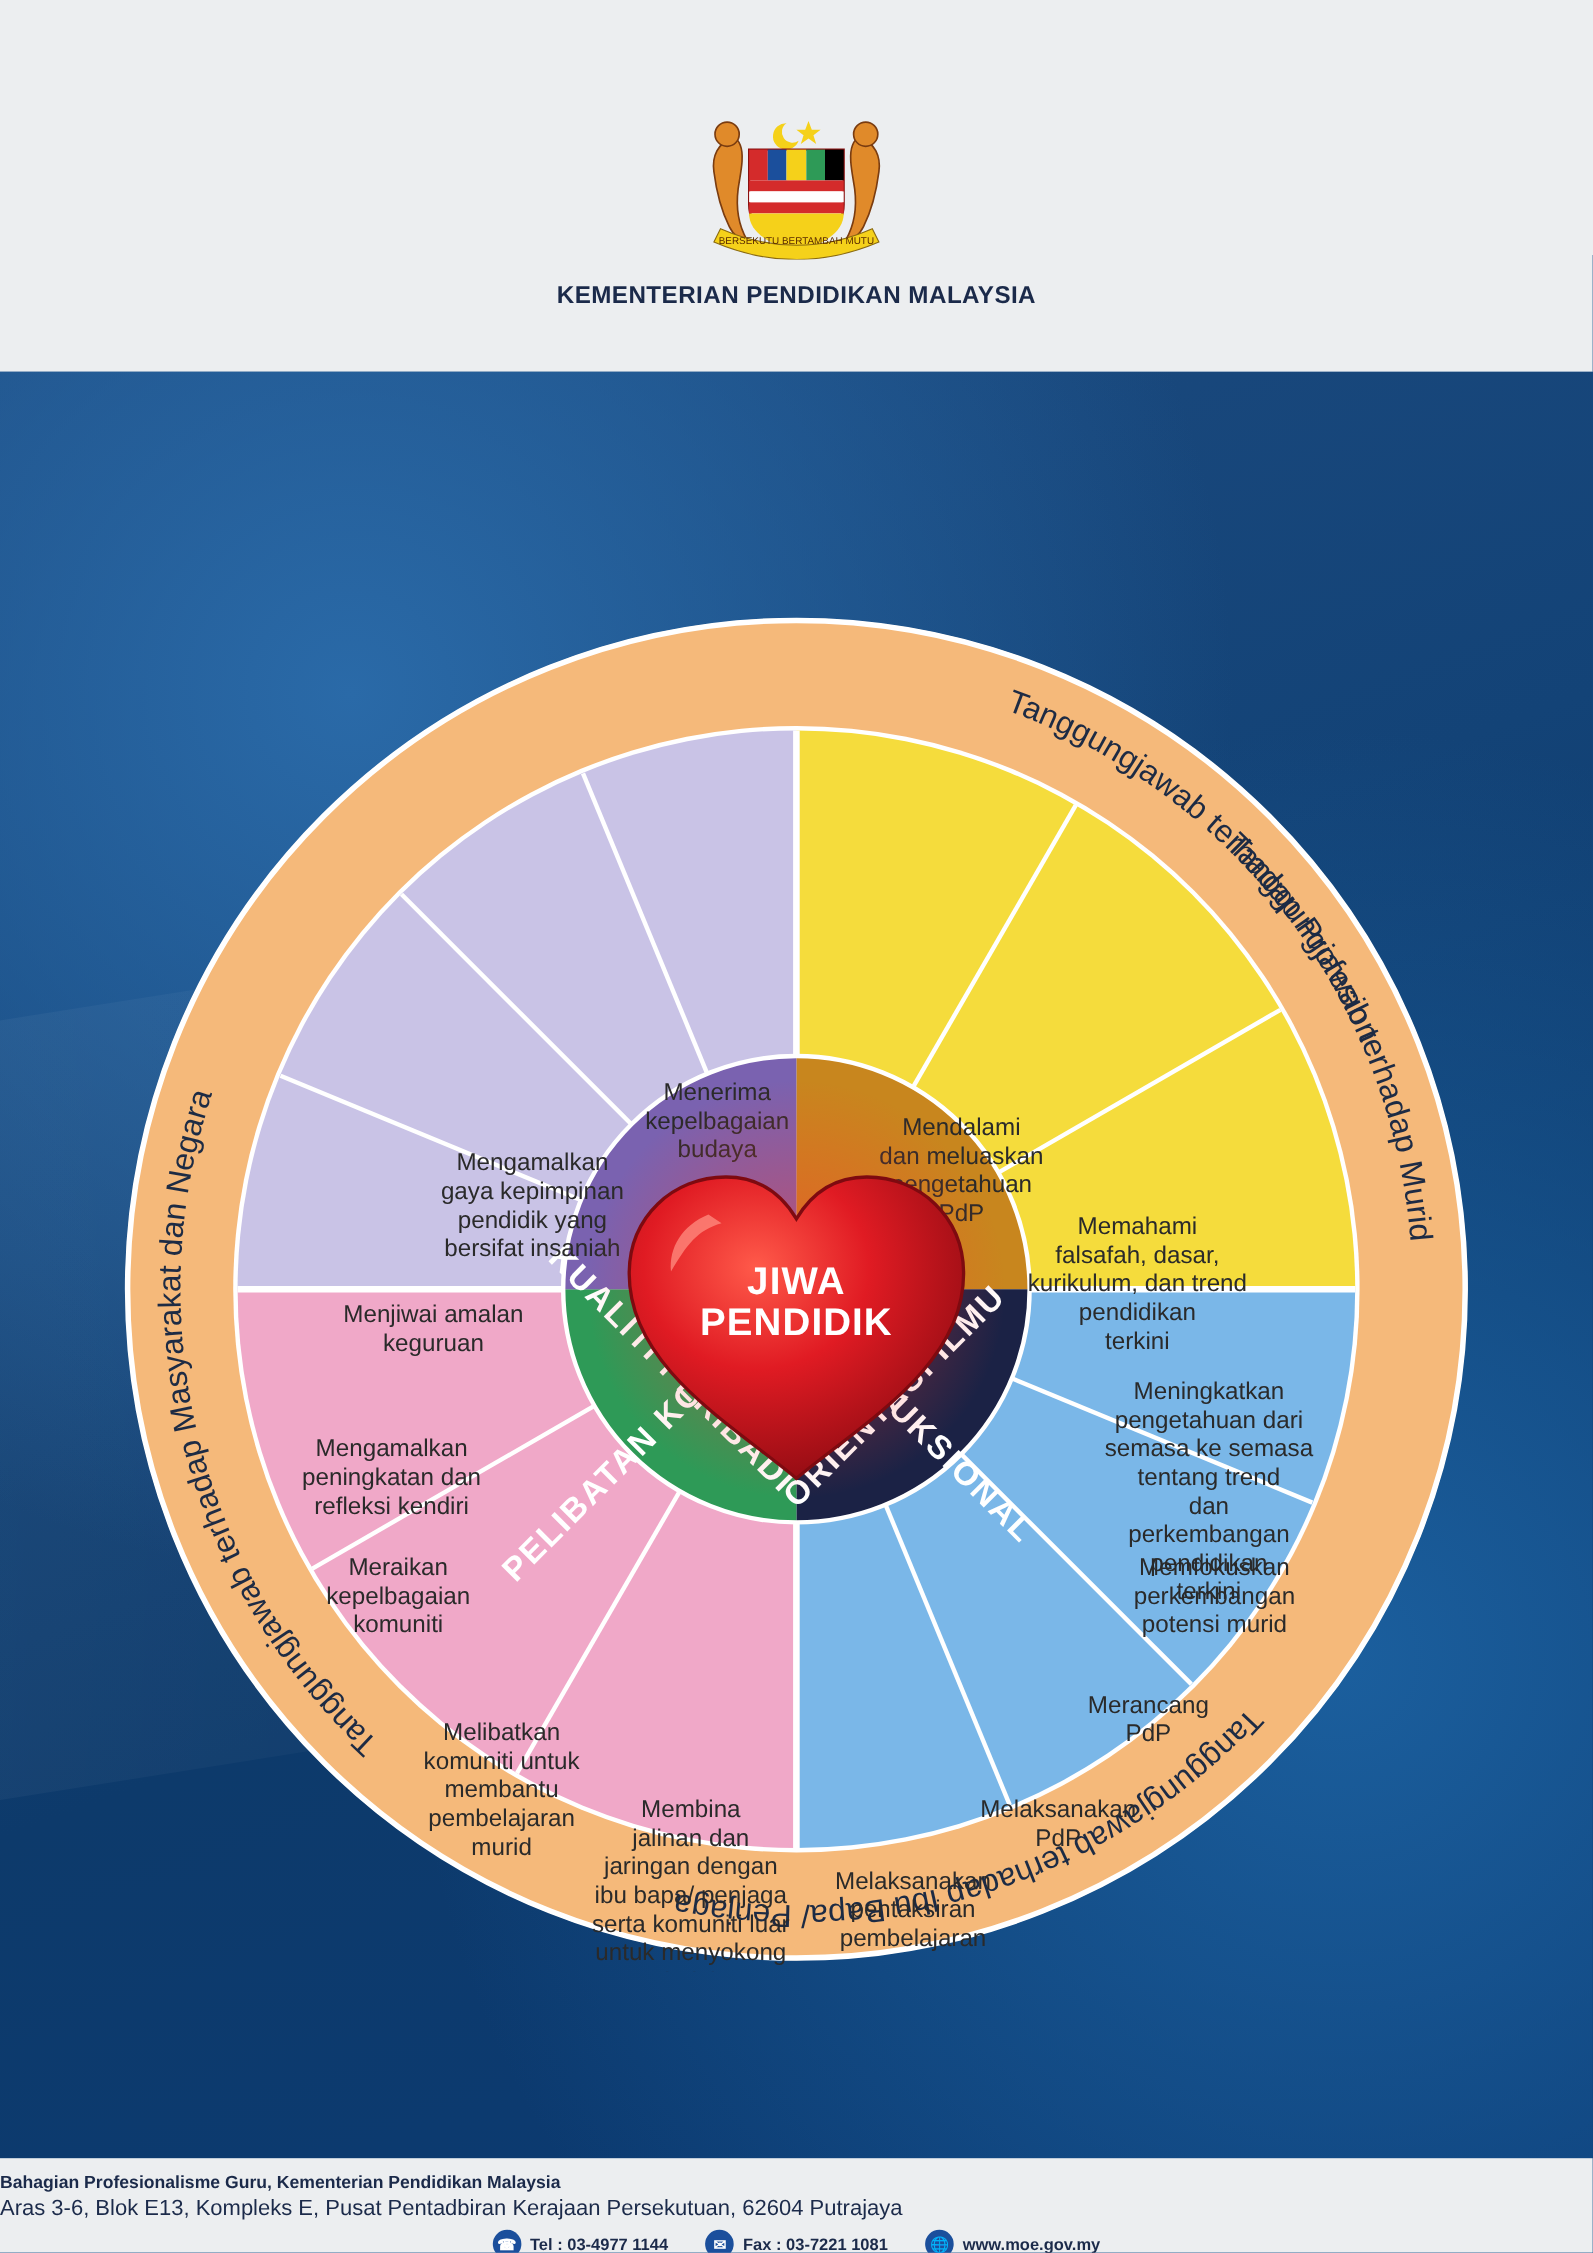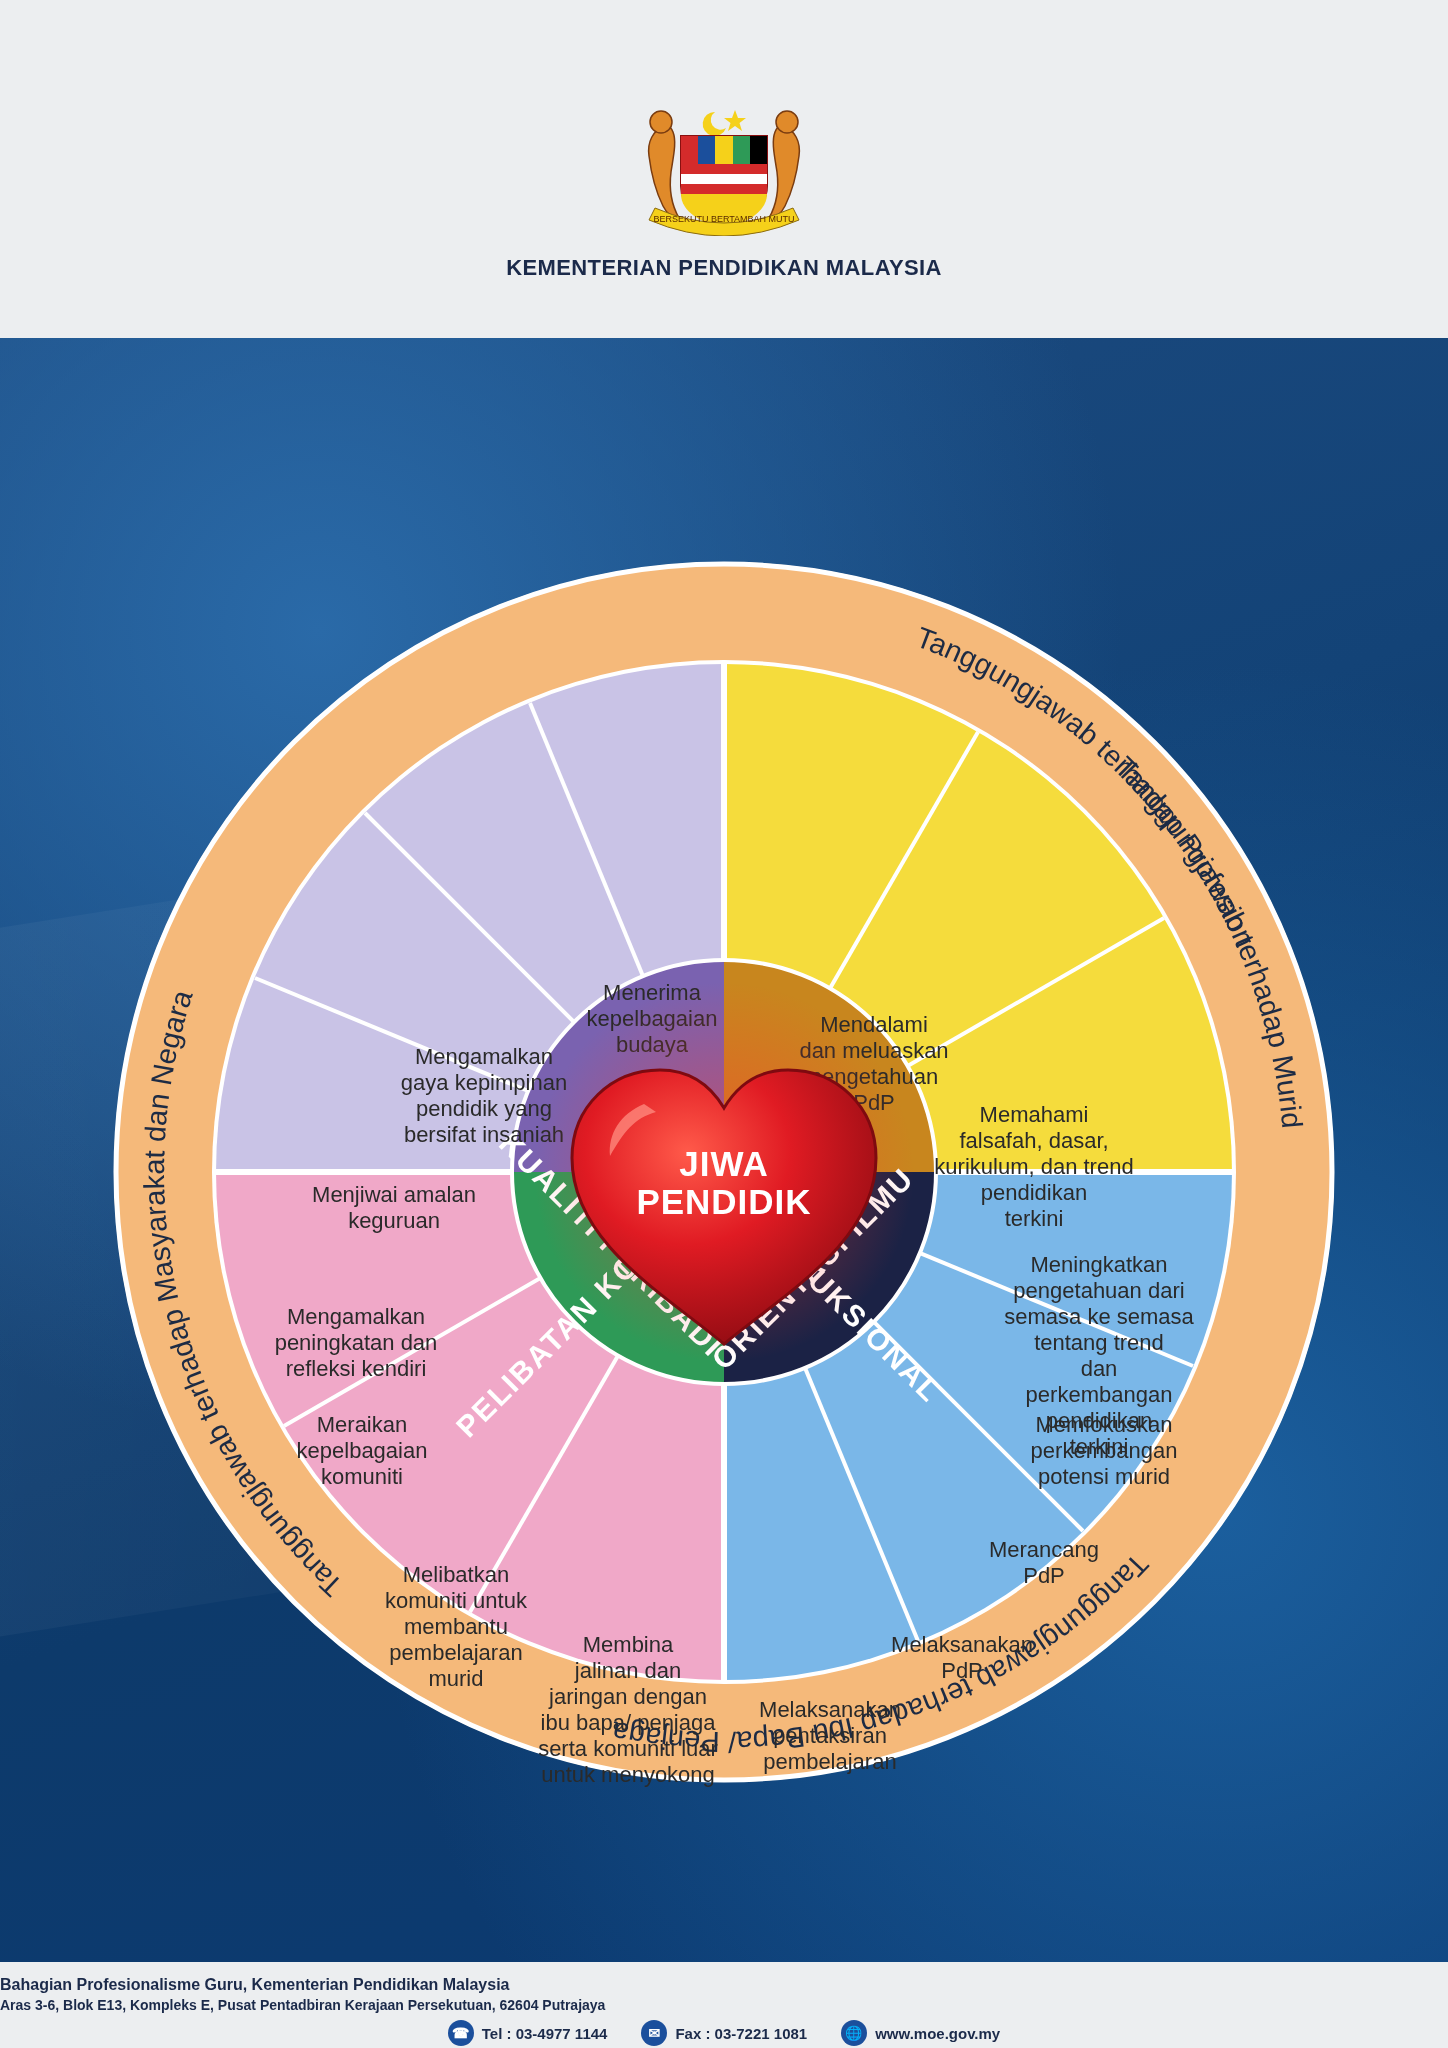--- a/index.html
+++ b/index.html
@@ -63,21 +63,21 @@
     font-family:"Liberation Sans", sans-serif;
     fill:#ffffff;font-size:35px;font-weight:bold;text-anchor:middle;
     letter-spacing:1px;
   }
   
   .footer{
     position:absolute;left:0;top:1962px;width:1448px;height:86px;
     background:#eceef0;text-align:left;
   }
   .f-line1{padding-top:14px;font-size:16px;font-weight:bold;color:#1b2a4a;}
-  .f-line2{font-size:14px;font-weight:bold;color:#1b2a4a;margin-top:3px;}
+  .f-line2{font-size:20px;font-weight:normal;color:#1b2a4a;margin-top:3px;}
   .f-contacts{
     margin-top:7px;display:flex;justify-content:center;align-items:center;gap:34px;
     font-size:15px;font-weight:bold;color:#1b2a4a;
   }
   .f-item{display:flex;align-items:center;gap:8px;}
   .cicon{
     width:26px;height:26px;border-radius:50%;background:#1b4f9c;
     color:#fff;display:flex;align-items:center;justify-content:center;font-size:14px;
   }
 </style>

